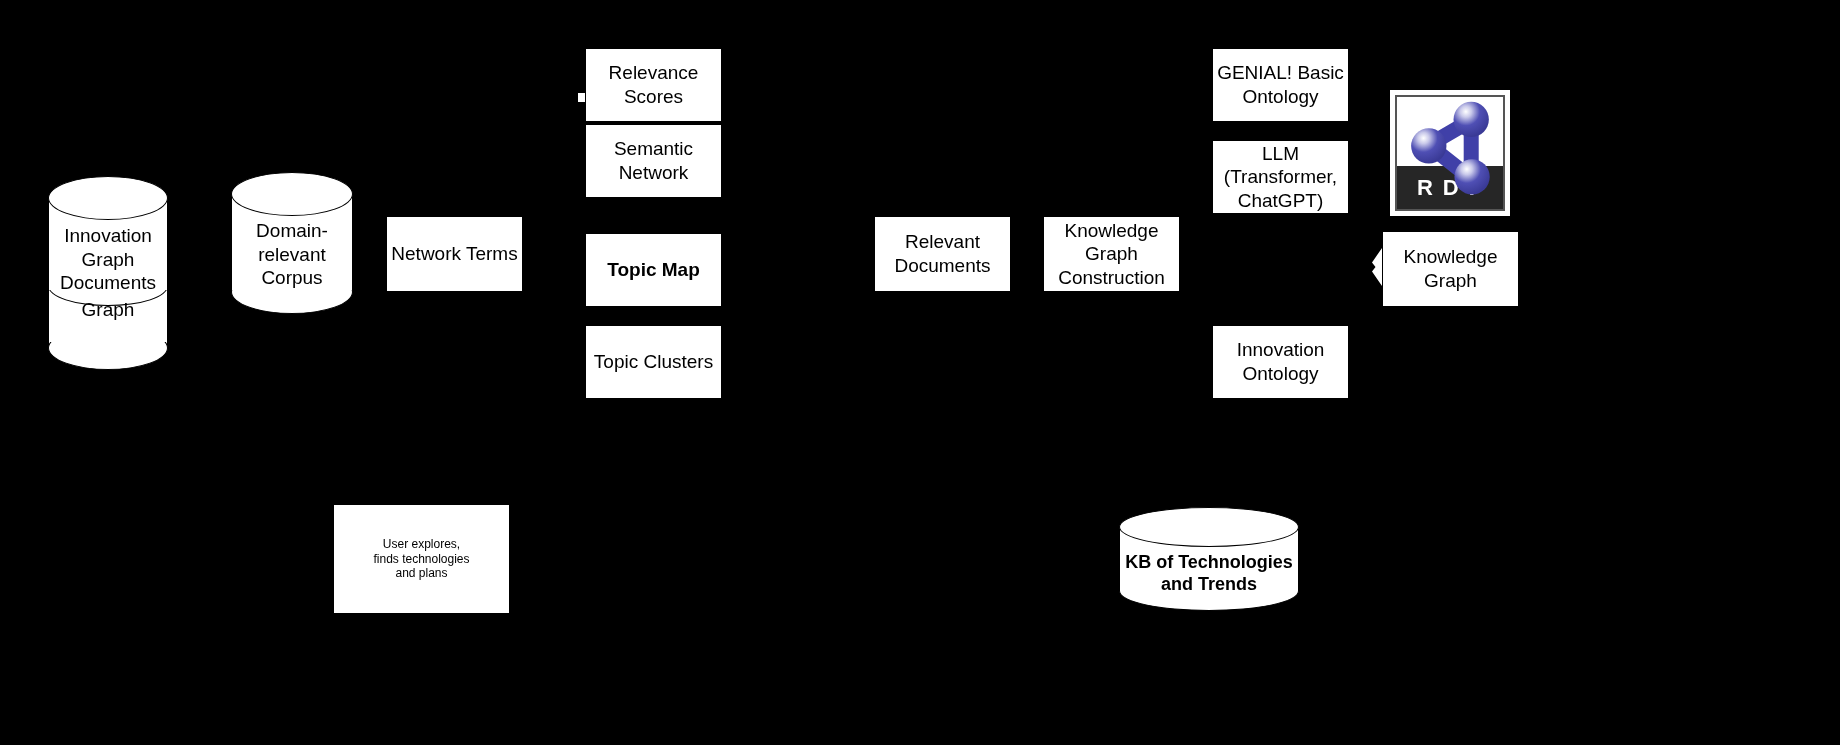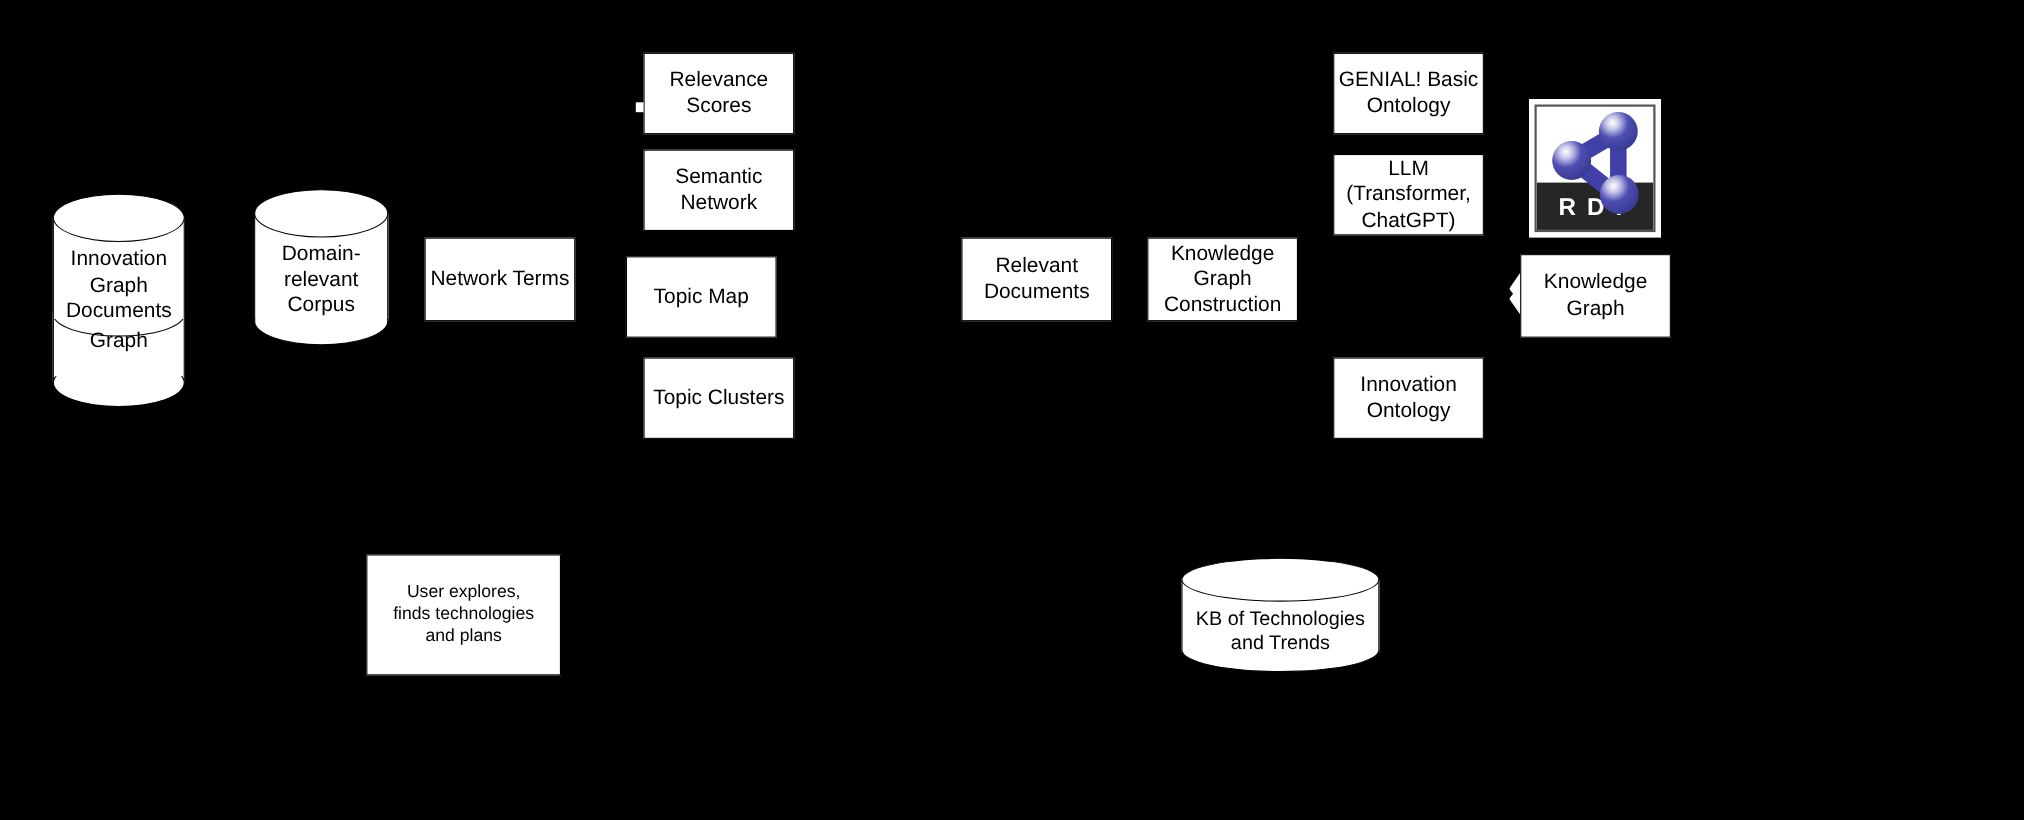--- a/index.html
+++ b/index.html
@@ -157,26 +157,26 @@
 
   <div class="box" style="left:386px; top:216px; width:137px; height:76px;">
     <span class="lbl">Network Terms</span>
   </div>
 
   <div class="box" style="left:585px; top:48px; width:137px; height:74px;">
     <span class="lbl">Relevance
 Scores</span>
   </div>
 
-  <div class="box" style="left:585px; top:136px; width:137px; height:74px;align-items:center;">
+  <div class="box" style="left:585px; top:124px; width:137px; height:74px;align-items:center;">
     <span class="lbl">Semantic
 Network</span>
   </div>
 
-  <div class="box" style="left:569px; top:233px; width:137px; height:74px;">
+  <div class="box" style="left:585px; top:233px; width:137px; height:74px;font-weight:bold;">
     <span class="lbl">Topic Map</span>
   </div>
 
   <div class="box" style="left:585px; top:325px; width:137px; height:74px;">
     <span class="lbl">Topic Clusters</span>
   </div>
 
   <div class="frag" style="left:578px; top:93px; width:7px; height:9px;"></div>
 
   <div class="box" style="left:874px; top:216px; width:137px; height:76px;">
@@ -233,27 +233,27 @@
     </div>
   </div>
 
   <div class="frag" style="left:1372px; top:248px; width:10px; height:38px; clip-path:polygon(100% 0,100% 100%,0 62%,35% 50%,0 38%);"></div>
 
   <div class="box" style="left:1382px; top:231px; width:137px; height:76px;">
     <span class="lbl">Knowledge
 Graph</span>
   </div>
 
-  <div class="box" style="left:333px; top:504px; width:177px; height:110px; font-size:16px;">
+  <div class="box" style="left:333px; top:504px; width:177px; height:110px; font-size:12px;">
     <span class="lbl">User explores,
 finds technologies
 and plans</span>
   </div>
 
-  <div class="cyl" style="left:1074px; top:507px; width:180px; height:104px;">
+  <div class="cyl" style="left:1119px; top:507px; width:180px; height:104px;font-weight:bold;">
     <div class="body" style="top:20px; height:66px;"></div>
     <div class="ell bottom" style="top:64px; height:40px;"></div>
     <div class="body" style="top:20px; height:64px;"></div>
     <div class="ell" style="top:0px; height:40px;"></div>
     <div class="cyl-label" style="top:44px; font-size:18px;">KB of Technologies
 and Trends</div>
   </div>
 
 </div>
 

